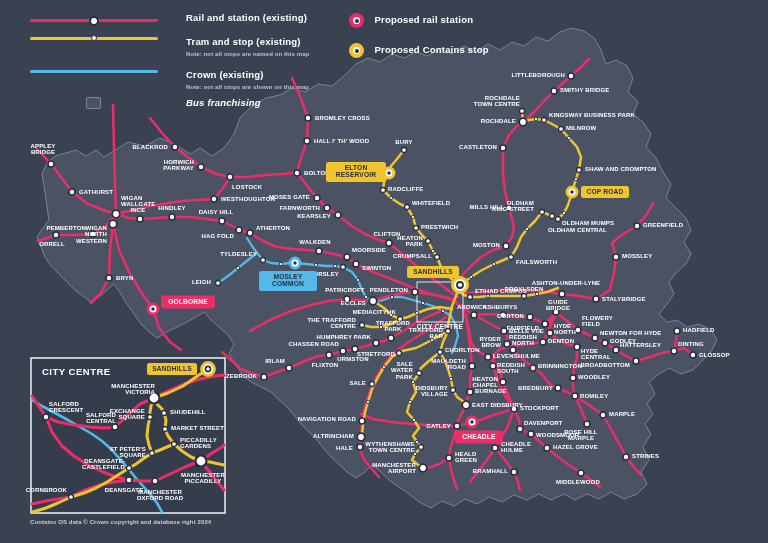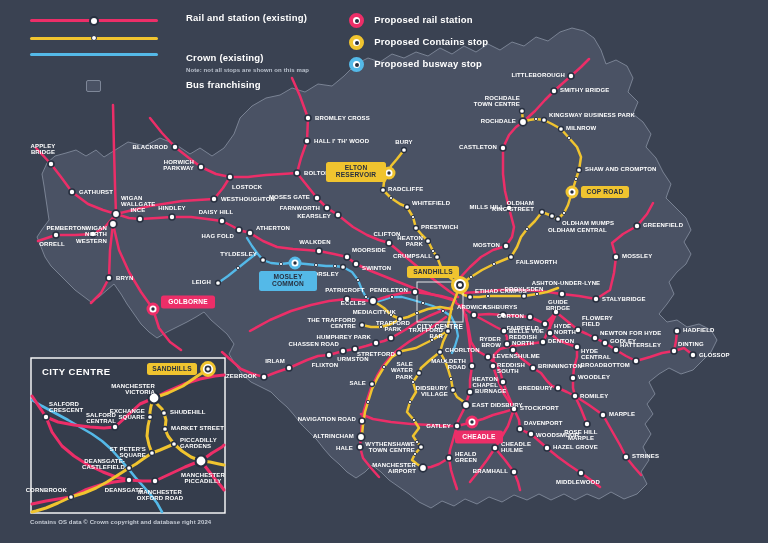--- a/index.html
+++ b/index.html
@@ -2,35 +2,35 @@
 <html style="--rail: #EC2E68; --tram: #F0C42F; --bus: #54B9E8; --bg: #3A4252;"><head>
 <meta charset="utf-8">
 <style>
   html,body{margin:0;padding:0;background:#2b3240;}
   .stage{position:relative;width:768px;height:543px;overflow:hidden;background:var(--bg,#3A4252);
          font-family:"Liberation Sans",sans-serif;}
   svg{position:absolute;left:0;top:0;}
   svg text{font-family:"Liberation Sans",sans-serif;}
   .legend{position:absolute;left:30px;top:13px;display:flex;gap:40px;color:#fff;}
   .lcol{display:flex;flex-direction:column;gap:7px;}
-  .rcol{display:flex;flex-direction:column;gap:7px;}
+  .rcol{display:flex;flex-direction:column;gap:15px;}
   .lrow{display:flex;align-items:flex-start;gap:28px;}
   .rrow{display:flex;align-items:center;gap:10px;}
   .sw{width:128px;height:3px;border-radius:2px;position:relative;flex:none;margin-top:6px;}
   .sw.rail{background:var(--rail);}
   .sw.tram{background:var(--tram);}
   .sw.bus{background:var(--bus);}
   .sw .d{position:absolute;left:50%;top:50%;transform:translate(-50%,-50%);
          width:10px;height:10px;border-radius:50%;background:#fff;border:2.5px solid #272F3F;box-sizing:border-box;}
   .sw.tram .d{width:6px;height:6px;border-width:1.5px;}
   .ltxt{font-size:9.5px;font-weight:bold;letter-spacing:.2px;line-height:1.15;}
   .lnote{font-size:6px;font-weight:bold;color:#b9c0cc;margin-top:2px;letter-spacing:.1px;}
   .fbox{width:15px;height:12px;border-radius:2px;background:#4A5264;border:1px solid #7e8798;
         box-sizing:border-box;flex:none;margin-left:56px;margin-right:85px;}
-  .lrow.fr{gap:0;align-items:flex-start;}
+  .lrow.fr{gap:0;align-items:flex-end;font-style:italic;}
   .ring{width:15px;height:15px;border-radius:50%;background:#fff;box-sizing:border-box;position:relative;flex:none;}
   .ring::after{content:'';position:absolute;left:50%;top:50%;transform:translate(-50%,-50%);
                width:4px;height:4px;border-radius:50%;background:#272F3F;}
   .ring.rail{border:4px solid var(--rail);}
   .ring.tram{border:4px solid var(--tram);}
   .ring.bus{border:4px solid var(--bus);}
 </style>
 </head>
 <body>
 
@@ -788,20 +788,24 @@
       <div class="lrow">
         <span class="sw rail">
             <span class="d"></span>
           </span>
         <span class="ltxt">Rail and station (existing)</span>
       </div>
       <div class="lrow">
         <span class="sw tram">
             <span class="d"></span>
           </span>
+        <span>
+          <span class="ltxt">Tram and stop (existing)</span>
+          <div class="lnote">Note: not all stops are named on this map</div>
+        </span>
       </div>
       <div class="lrow">
         <span class="sw bus"></span>
         <span>
           <span class="ltxt">Crown (existing)</span>
           <div class="lnote">Note: not all stops are shown on this map</div>
         </span>
       </div>
       <div class="lrow fr">
         <span class="fbox"></span>
@@ -810,19 +814,15 @@
     </div>
     <div class="rcol">
       <div class="rrow">
         <span class="ring rail"></span>
         <span class="ltxt">Proposed rail station</span>
       </div>
       <div class="rrow">
         <span class="ring tram"></span>
         <span class="ltxt">Proposed Contains stop</span>
       </div>
-      <div class="rrow">
-        <span class="ring bus"></span>
-        <span class="ltxt">Proposed busway stop</span>
-      </div>
     </div>
   </div>
 </div>
 
 </body></html>

